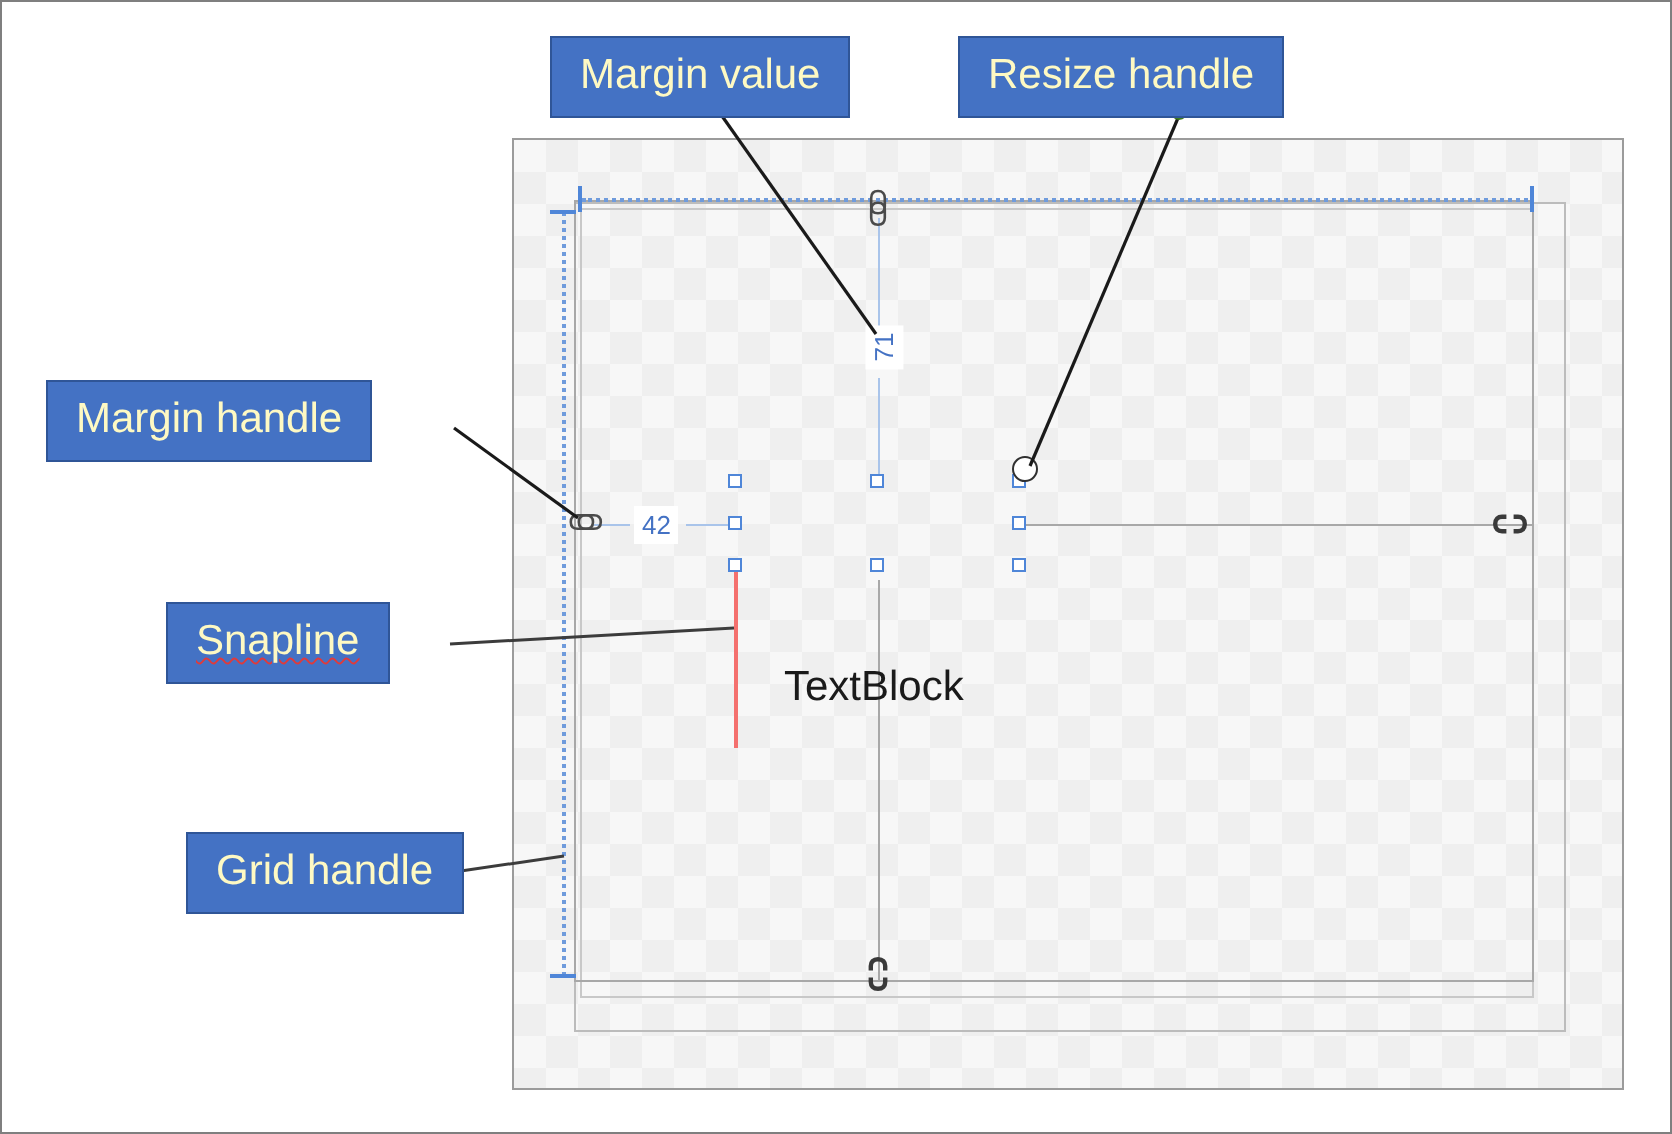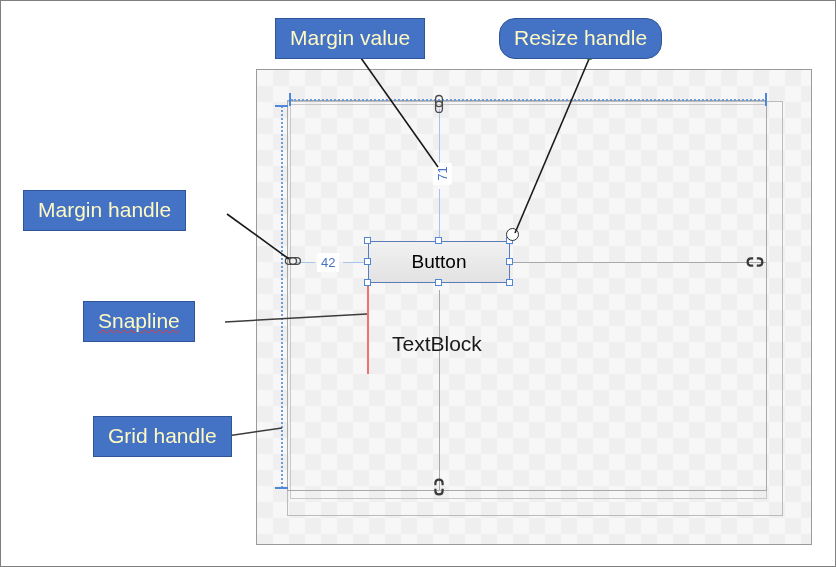--- a/index.html
+++ b/index.html
@@ -220,21 +220,21 @@
     box-sizing: border-box;
     background: #4472c4;
     border: 1px solid #2f5597;
     color: #fef9c3;
     font-size: 21px;
     line-height: 1;
     padding: 8px 14px 10px 14px;
     white-space: nowrap;
   }
   #callout-margin-value  { left: 274px; top: 17px; }
-  #callout-resize-handle { left: 498px; top: 17px; border-radius: 16px; }
+  #callout-resize-handle { left: 478px; top: 17px; }
   #callout-margin-adorner{ left: 22px;  top: 189px; }
   #callout-snapline      { left: 82px;  top: 300px; }
   #callout-grid-rails    { left: 92px;  top: 415px; }
 
   .spell-error {
     text-decoration: underline;
     text-decoration-color: #e03a3a;
     text-decoration-style: wavy;
     text-decoration-thickness: 1px;
   }
@@ -319,21 +319,20 @@
       <path d="M4.4 8.2 L4.4 6.0 C4.4 4.0 5.6 2.6 8 2.6 C10.4 2.6 11.6 4.0 11.6 6.0 L11.6 8.2" fill="none" stroke="#3a3a3a" stroke-width="2.2"></path>
       <path d="M4.4 11.8 L4.4 14.0 C4.4 16.0 5.6 17.4 8 17.4 C10.4 17.4 11.6 16.0 11.6 14.0 L11.6 11.8" fill="none" stroke="#3a3a3a" stroke-width="2.2"></path>
     </svg>
   </span>
 
   <div class="margin-value" id="margin-value-top">71</div>
   <div class="margin-value" id="margin-value-left">42</div>
 
   <div id="snapline"></div>
 
-  <div id="design-button">Button</div>
 
   <div id="design-textblock">TextBlock</div>
 
   <div class="handle" id="handle-nw"></div>
   <div class="handle" id="handle-n"></div>
   <div class="handle" id="handle-ne"></div>
   <div class="handle" id="handle-w"></div>
   <div class="handle" id="handle-e"></div>
   <div class="handle" id="handle-sw"></div>
   <div class="handle" id="handle-s"></div>

